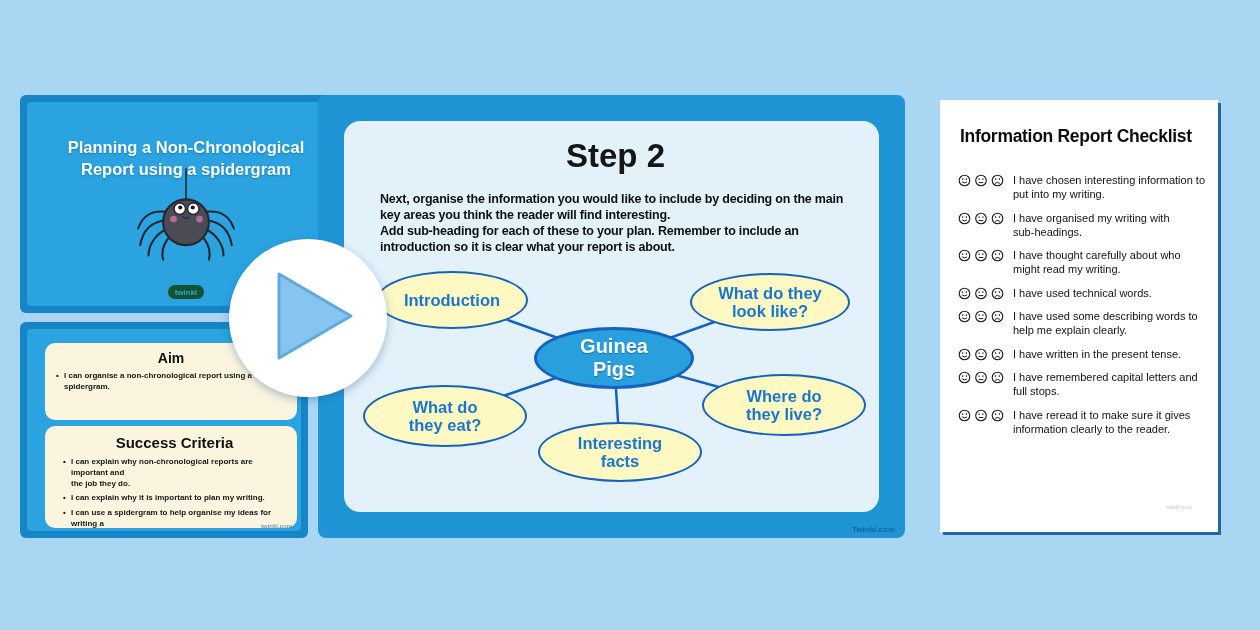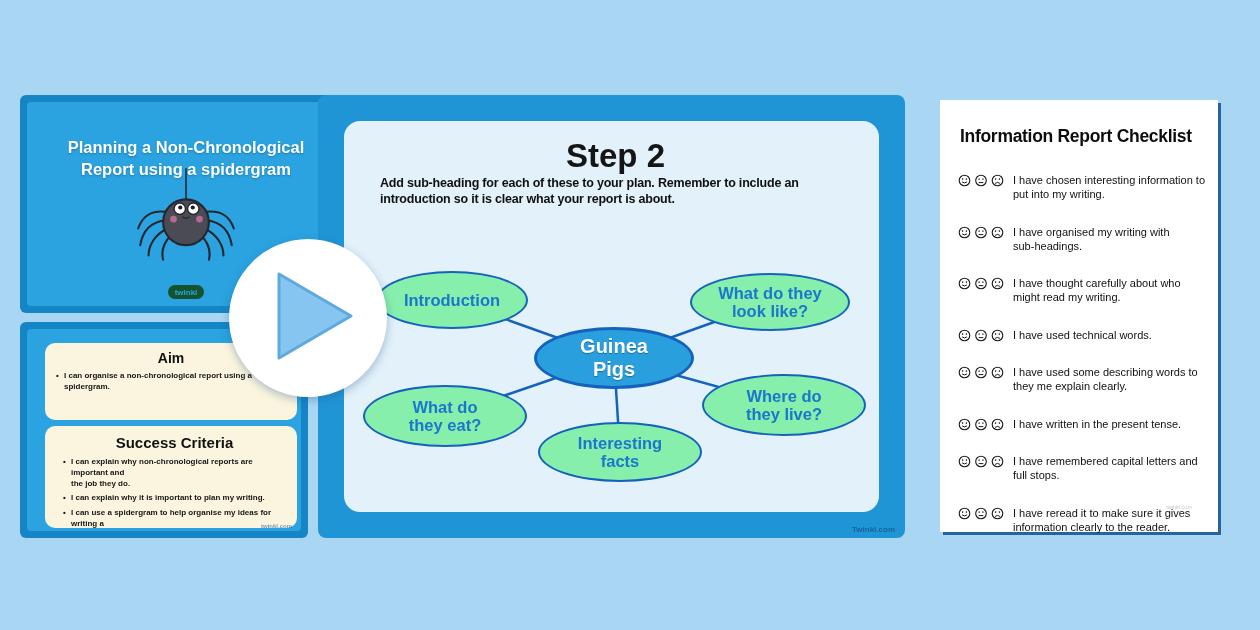--- a/index.html
+++ b/index.html
@@ -100,21 +100,21 @@
     line-height:1.28;
     color:#101010;
     white-space:pre;
   }
   #spidergram { position:absolute; left:0; top:0; width:535px; height:391px; }
   #spider-lines { position:absolute; left:0; top:0; z-index:0; }
   .node {
     position:absolute; z-index:1;
     border:2.5px solid #1462be;
     border-radius:50%;
-    background:#86efac;
+    background:#fef9c3;
     color:#1b76cc;
     font-size:16.5px;
     font-weight:bold;
     line-height:1.12;
     display:flex; align-items:center; justify-content:center;
     text-align:center;
   }
   #node-center {
     left:190px; top:206px; width:160px; height:62px;
     background:#29a0dd; border-width:3px;
@@ -141,21 +141,21 @@
   .cl-title {
     margin:26px 18px 0 20px;
     font-size:17.5px;
     font-weight:bold;
     letter-spacing:-0.3px;
     color:#0d0d0d;
     white-space:nowrap;
   }
   .cl-rows {
     margin:26px 6px 0 18px;
-    display:flex; flex-direction:column; gap:23px;
+    display:flex; flex-direction:column; gap:9px;
   }
   .cl-row { display:flex; gap:9px; align-items:flex-start; }
   .cl-row svg { flex:none; margin-top:1px; }
   .cl-text {
     font-size:11px;
     line-height:1.3;
     color:#111;
     white-space:pre;
   }
   .cl-watermark {
@@ -248,20 +248,22 @@
 non-chronological report.</li>
       </ul>
     </div>
     <div class="slide-watermark-blue">twinkl.com</div>
   </div>
 </div>
 
 <div id="slide-main">
   <div id="slide-main-inner">
     <div class="step-title">Step 2</div>
+    <div class="step-body">Next, organise the information you would like to include by deciding on the main
+key areas you think the reader will find interesting.</div>
     <div class="step-body" style="margin-top:0;">Add sub-heading for each of these to your plan. Remember to include an
 introduction so it is clear what your report is about.</div>
 
     <div id="spidergram">
       <svg id="spider-lines" width="535" height="391">
         <line x1="270" y1="237" x2="108" y2="179" stroke="#1462be" stroke-width="2.5"></line>
         <line x1="270" y1="237" x2="426" y2="181" stroke="#1462be" stroke-width="2.5"></line>
         <line x1="270" y1="237" x2="101" y2="295" stroke="#1462be" stroke-width="2.5"></line>
         <line x1="270" y1="237" x2="276" y2="331" stroke="#1462be" stroke-width="2.5"></line>
         <line x1="270" y1="237" x2="440" y2="284" stroke="#1462be" stroke-width="2.5"></line>
@@ -315,21 +317,21 @@
         </svg>
       <div class="cl-text">I have used technical words.</div>
     </div>
     <div class="cl-row">
       <svg width="46" height="13" viewBox="0 0 46 13">
           <use href="#f-h" width="13" height="13"></use>
           <use href="#f-n" x="16.5" width="13" height="13"></use>
           <use href="#f-s" x="33" width="13" height="13"></use>
         </svg>
       <div class="cl-text">I have used some describing words to
-they me explain clearly.</div>
+help me explain clearly.</div>
     </div>
     <div class="cl-row">
       <svg width="46" height="13" viewBox="0 0 46 13">
           <use href="#f-h" width="13" height="13"></use>
           <use href="#f-n" x="16.5" width="13" height="13"></use>
           <use href="#f-s" x="33" width="13" height="13"></use>
         </svg>
       <div class="cl-text">I have written in the present tense.</div>
     </div>
     <div class="cl-row">

